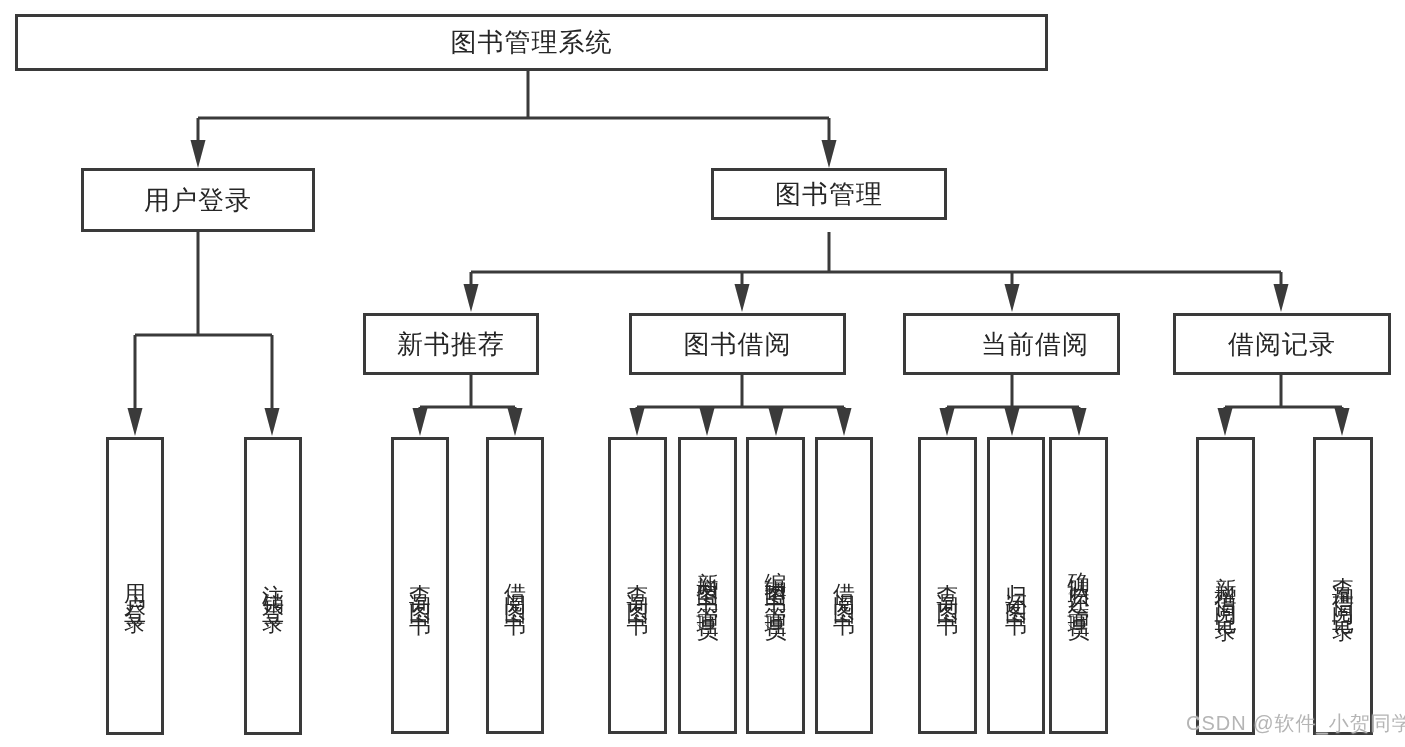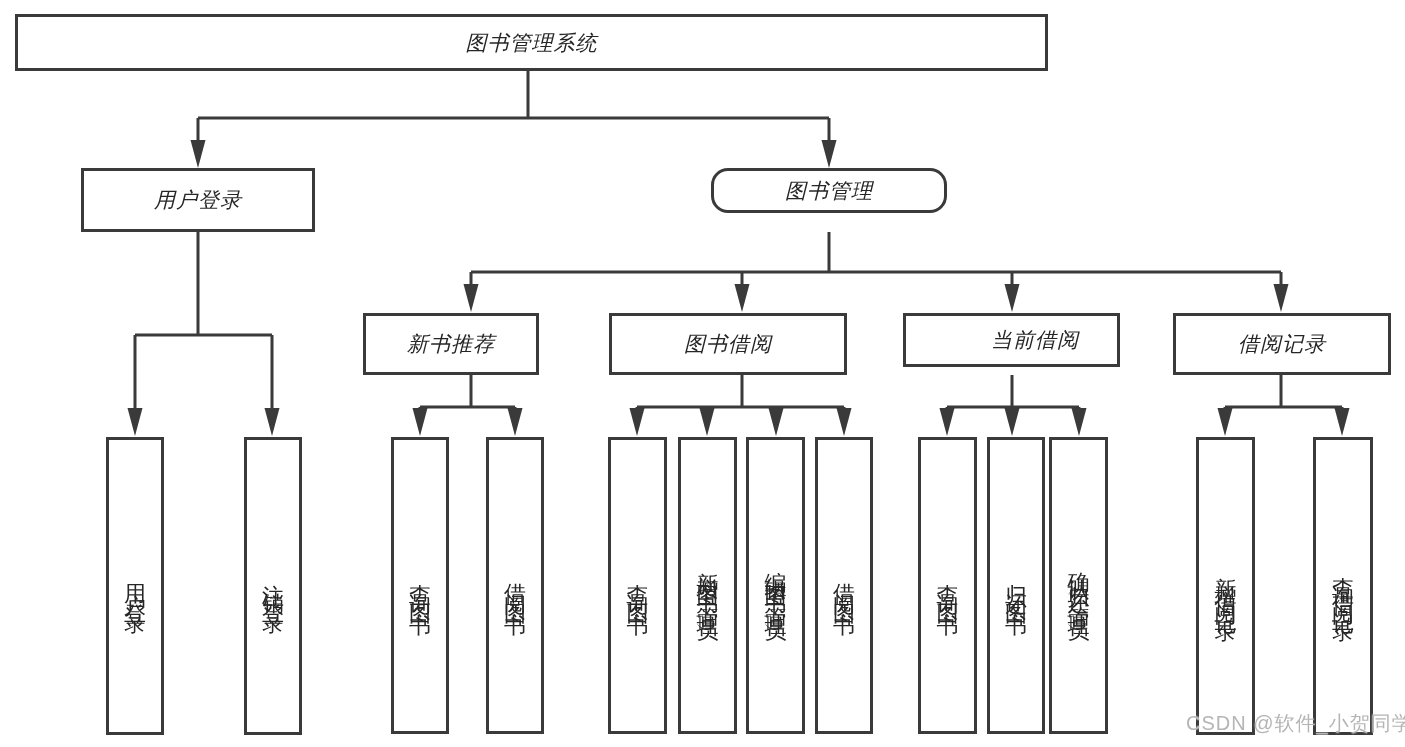--- a/index.html
+++ b/index.html
@@ -14,21 +14,21 @@
   .node{
     position:absolute;
     box-sizing:border-box;
     border:3px solid #3a3a3a;
     background:#ffffff;
     display:flex;
     align-items:center;
     justify-content:center;
     color:#262626;
   }
-  .h-node{font-size:21px;letter-spacing:1px;font-style:italic;}
+  .h-node{font-size:26px;letter-spacing:1px;}
   .leaf .v-label{
     writing-mode:vertical-rl;
     text-orientation:mixed;
     font-size:22px;
     letter-spacing:10px;
     line-height:1;
     color:#262626;
   }
   .leaf .v-label.mid{letter-spacing:9px;}
   .leaf .v-label.long{letter-spacing:7px;}
@@ -95,31 +95,31 @@
     </g>
   </svg>
 
   <div class="node h-node" style="left:15px;top:14px;width:1033px;height:57px;">
     <span>图书管理系统</span>
   </div>
 
   <div class="node h-node" style="left:81px;top:168px;width:234px;height:64px;">
     <span>用户登录</span>
   </div>
-  <div class="node h-node" style="left:711px;top:168px;width:236px;height:45px;border-radius:17px;">
+  <div class="node h-node" style="left:711px;top:168px;width:236px;height:52px;">
     <span>图书管理</span>
   </div>
 
   <div class="node h-node" style="left:363px;top:313px;width:176px;height:62px;">
     <span>新书推荐</span>
   </div>
-  <div class="node h-node" style="left:609px;top:313px;width:238px;height:62px;">
+  <div class="node h-node" style="left:629px;top:313px;width:217px;height:62px;">
     <span>图书借阅</span>
   </div>
-  <div class="node h-node" style="left:903px;top:313px;width:217px;height:54px;padding-left:47px;">
+  <div class="node h-node" style="left:903px;top:313px;width:217px;height:62px;padding-left:47px;">
     <span>当前借阅</span>
   </div>
   <div class="node h-node" style="left:1173px;top:313px;width:218px;height:62px;">
     <span>借阅记录</span>
   </div>
 
   <div class="node leaf" style="left:106px;top:437px;width:58px;height:298px;">
     <span class="v-label">用户登录</span>
   </div>
   <div class="node leaf" style="left:244px;top:437px;width:58px;height:298px;">

